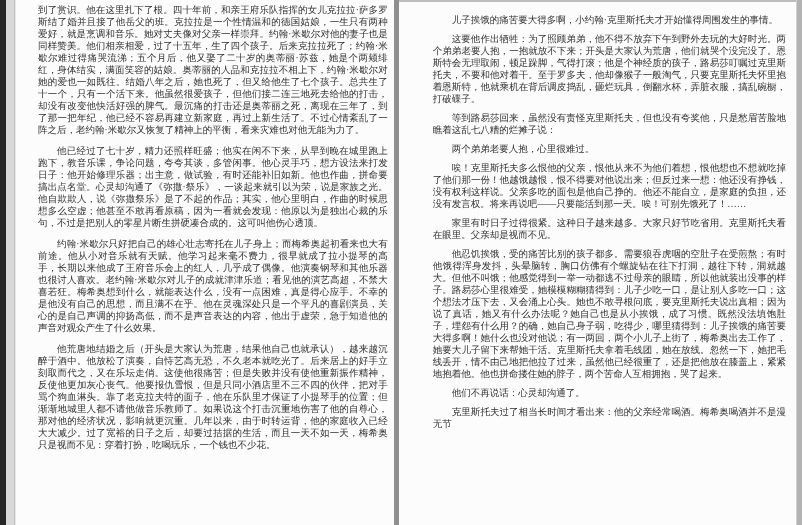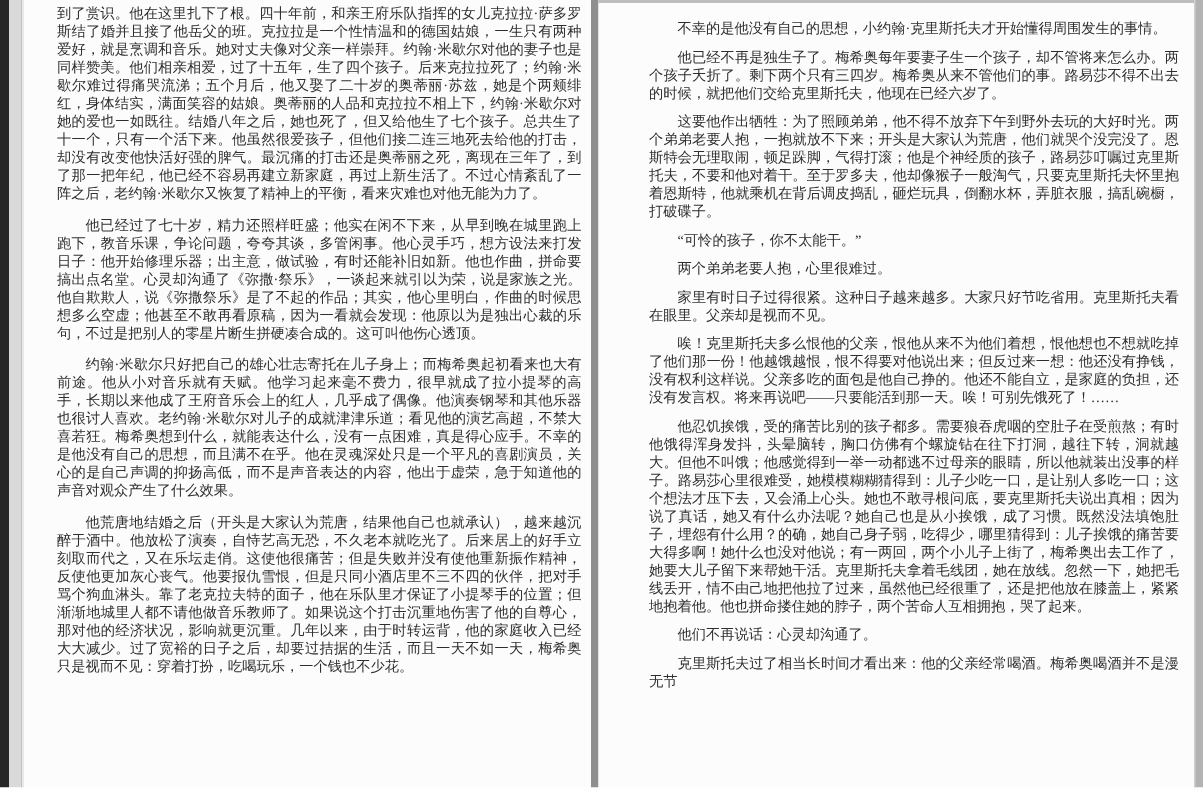--- a/index.html
+++ b/index.html
@@ -80,26 +80,25 @@
   <div class="page left">
     <p class="para noindent">到了赏识。他在这里扎下了根。四十年前，和亲王府乐队指挥的女儿克拉拉·萨多罗斯结了婚并且接了他岳父的班。克拉拉是一个性情温和的德国姑娘，一生只有两种爱好，就是烹调和音乐。她对丈夫像对父亲一样崇拜。约翰·米歇尔对他的妻子也是同样赞美。他们相亲相爱，过了十五年，生了四个孩子。后来克拉拉死了；约翰·米歇尔难过得痛哭流涕；五个月后，他又娶了二十岁的奥蒂丽·苏兹，她是个两颊绯红，身体结实，满面笑容的姑娘。奥蒂丽的人品和克拉拉不相上下，约翰·米歇尔对她的爱也一如既往。结婚八年之后，她也死了，但又给他生了七个孩子。总共生了十一个，只有一个活下来。他虽然很爱孩子，但他们接二连三地死去给他的打击，却没有改变他快活好强的脾气。最沉痛的打击还是奥蒂丽之死，离现在三年了，到了那一把年纪，他已经不容易再建立新家庭，再过上新生活了。不过心情紊乱了一阵之后，老约翰·米歇尔又恢复了精神上的平衡，看来灾难也对他无能为力了。</p>
     <p class="para">他已经过了七十岁，精力还照样旺盛；他实在闲不下来，从早到晚在城里跑上跑下，教音乐课，争论问题，夸夸其谈，多管闲事。他心灵手巧，想方设法来打发日子：他开始修理乐器；出主意，做试验，有时还能补旧如新。他也作曲，拼命要搞出点名堂。心灵却沟通了《弥撒·祭乐》，一谈起来就引以为荣，说是家族之光。他自欺欺人，说《弥撒祭乐》是了不起的作品；其实，他心里明白，作曲的时候思想多么空虚；他甚至不敢再看原稿，因为一看就会发现：他原以为是独出心裁的乐句，不过是把别人的零星片断生拼硬凑合成的。这可叫他伤心透顶。</p>
     <p class="para">约翰·米歇尔只好把自己的雄心壮志寄托在儿子身上；而梅希奥起初看来也大有前途。他从小对音乐就有天赋。他学习起来毫不费力，很早就成了拉小提琴的高手，长期以来他成了王府音乐会上的红人，几乎成了偶像。他演奏钢琴和其他乐器也很讨人喜欢。老约翰·米歇尔对儿子的成就津津乐道；看见他的演艺高超，不禁大喜若狂。梅希奥想到什么，就能表达什么，没有一点困难，真是得心应手。不幸的是他没有自己的思想，而且满不在乎。他在灵魂深处只是一个平凡的喜剧演员，关心的是自己声调的抑扬高低，而不是声音表达的内容，他出于虚荣，急于知道他的声音对观众产生了什么效果。</p>
     <p class="para">他荒唐地结婚之后（开头是大家认为荒唐，结果他自己也就承认），越来越沉醉于酒中。他放松了演奏，自恃艺高无恐，不久老本就吃光了。后来居上的好手立刻取而代之，又在乐坛走俏。这使他很痛苦；但是失败并没有使他重新振作精神，反使他更加灰心丧气。他要报仇雪恨，但是只同小酒店里不三不四的伙伴，把对手骂个狗血淋头。靠了老克拉夫特的面子，他在乐队里才保证了小提琴手的位置；但渐渐地城里人都不请他做音乐教师了。如果说这个打击沉重地伤害了他的自尊心，那对他的经济状况，影响就更沉重。几年以来，由于时转运背，他的家庭收入已经大大减少。过了宽裕的日子之后，却要过拮据的生活，而且一天不如一天，梅希奥只是视而不见：穿着打扮，吃喝玩乐，一个钱也不少花。</p>
   </div>
 
   <div class="divider"></div>
 
   <div class="page right">
-    <p class="para">不幸的是他没有自己的思想，小约翰·克里斯托夫才开始懂得周围发生的事情。</p>
-    <p class="para">他已经不再是独生子了。梅希奥每年要妻子生一个孩子，却不管将来怎么办。两个孩子夭折了。剩下两个只有三四岁。梅希奥从来不管他们的事。路易莎不得不出去的时候，就把他们交给克里斯托夫，他现在已经六岁了。</p>
+    <p class="para">儿子挨饿的痛苦要大得多啊，小约翰·克里斯托夫才开始懂得周围发生的事情。</p>
     <p class="para">这要他作出牺牲：为了照顾弟弟，他不得不放弃下午到野外去玩的大好时光。两个弟弟老要人抱，一抱就放不下来；开头是大家认为荒唐，他们就哭个没完没了。恩斯特会无理取闹，顿足跺脚，气得打滚；他是个神经质的孩子，路易莎叮嘱过克里斯托夫，不要和他对着干。至于罗多夫，他却像猴子一般淘气，只要克里斯托夫怀里抱着恩斯特，他就乘机在背后调皮捣乱，砸烂玩具，倒翻水杯，弄脏衣服，搞乱碗橱，打破碟子。</p>
-    <p class="para">“可怜的孩子，你不太能干。”</p>
+    <p class="para">等到路易莎回来，虽然没有责怪克里斯托夫，但也没有夸奖他，只是愁眉苦脸地瞧着这乱七八糟的烂摊子说：</p>
     <p class="para">两个弟弟老要人抱，心里很难过。</p>
+    <p class="para">唉！克里斯托夫多么恨他的父亲，恨他从来不为他们着想，恨他想也不想就吃掉了他们那一份！他越饿越恨，恨不得要对他说出来；但反过来一想：他还没有挣钱，没有权利这样说。父亲多吃的面包是他自己挣的。他还不能自立，是家庭的负担，还没有发言权。将来再说吧——只要能活到那一天。唉！可别先饿死了！……</p>
     <p class="para">家里有时日子过得很紧。这种日子越来越多。大家只好节吃省用。克里斯托夫看在眼里。父亲却是视而不见。</p>
-    <p class="para">唉！克里斯托夫多么恨他的父亲，恨他从来不为他们着想，恨他想也不想就吃掉了他们那一份！他越饿越恨，恨不得要对他说出来；但反过来一想：他还没有挣钱，没有权利这样说。父亲多吃的面包是他自己挣的。他还不能自立，是家庭的负担，还没有发言权。将来再说吧——只要能活到那一天。唉！可别先饿死了！……</p>
     <p class="para">他忍饥挨饿，受的痛苦比别的孩子都多。需要狼吞虎咽的空肚子在受煎熬；有时他饿得浑身发抖，头晕脑转，胸口仿佛有个螺旋钻在往下打洞，越往下转，洞就越大。但他不叫饿；他感觉得到一举一动都逃不过母亲的眼睛，所以他就装出没事的样子。路易莎心里很难受，她模模糊糊猜得到：儿子少吃一口，是让别人多吃一口；这个想法才压下去，又会涌上心头。她也不敢寻根问底，要克里斯托夫说出真相；因为说了真话，她又有什么办法呢？她自己也是从小挨饿，成了习惯。既然没法填饱肚子，埋怨有什么用？的确，她自己身子弱，吃得少，哪里猜得到：儿子挨饿的痛苦要大得多啊！她什么也没对他说；有一两回，两个小儿子上街了，梅希奥出去工作了，她要大儿子留下来帮她干活。克里斯托夫拿着毛线团，她在放线。忽然一下，她把毛线丢开，情不由己地把他拉了过来，虽然他已经很重了，还是把他放在膝盖上，紧紧地抱着他。他也拼命搂住她的脖子，两个苦命人互相拥抱，哭了起来。</p>
     <p class="para">他们不再说话：心灵却沟通了。</p>
     <p class="para">克里斯托夫过了相当长时间才看出来：他的父亲经常喝酒。梅希奥喝酒并不是漫无节</p>
   </div>
 
   <div class="edge-right"></div>
 </div>
 
 </body></html>

